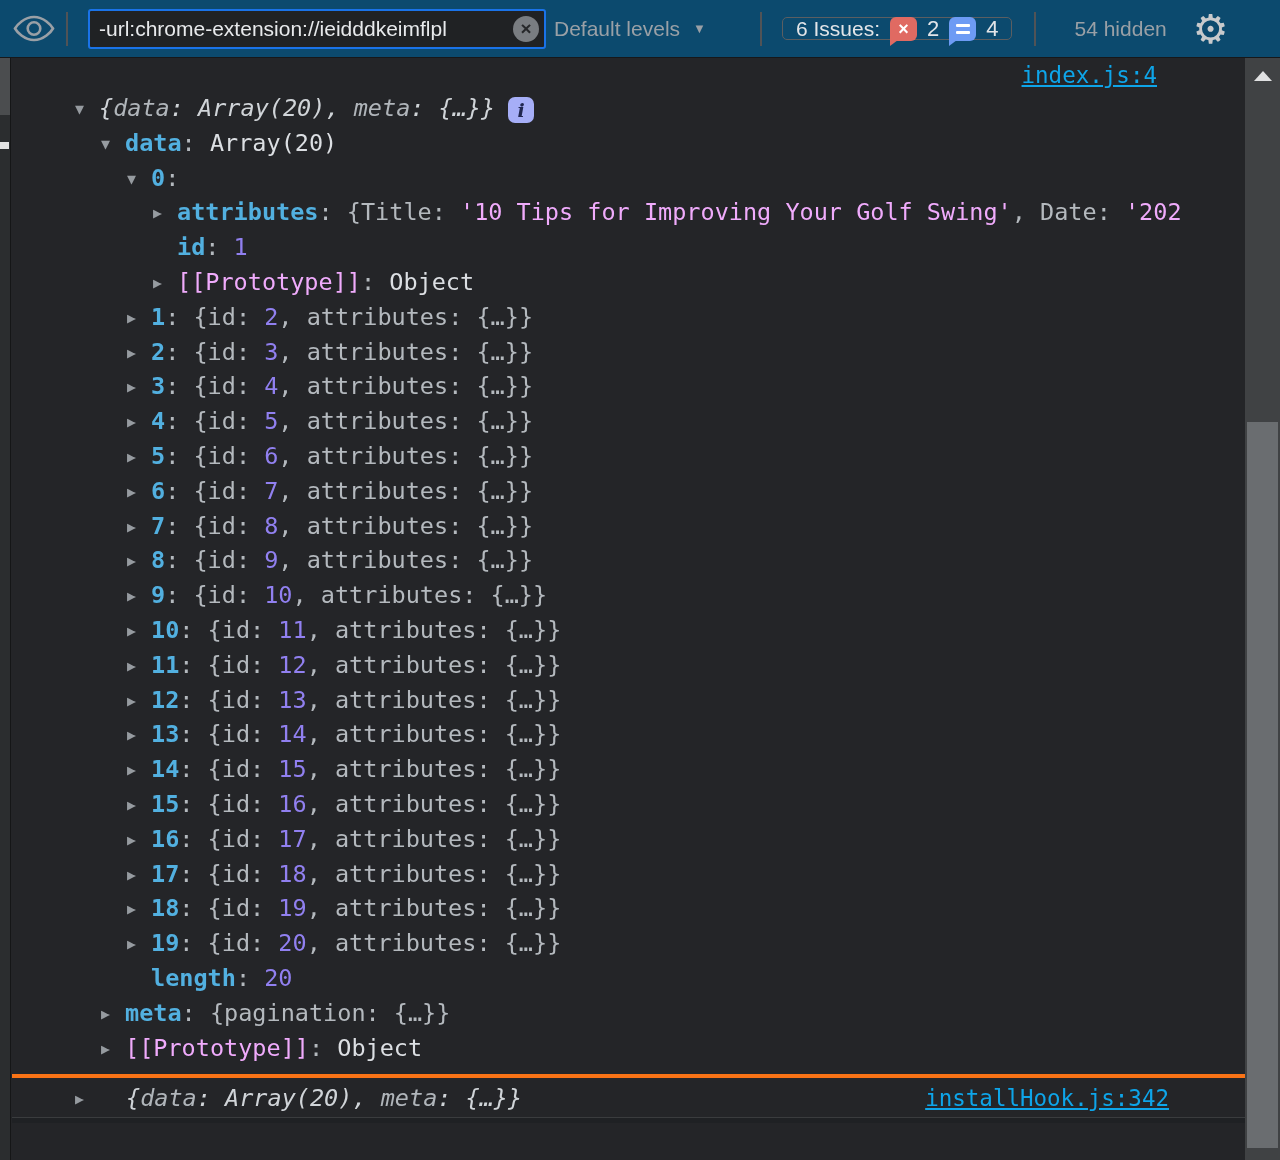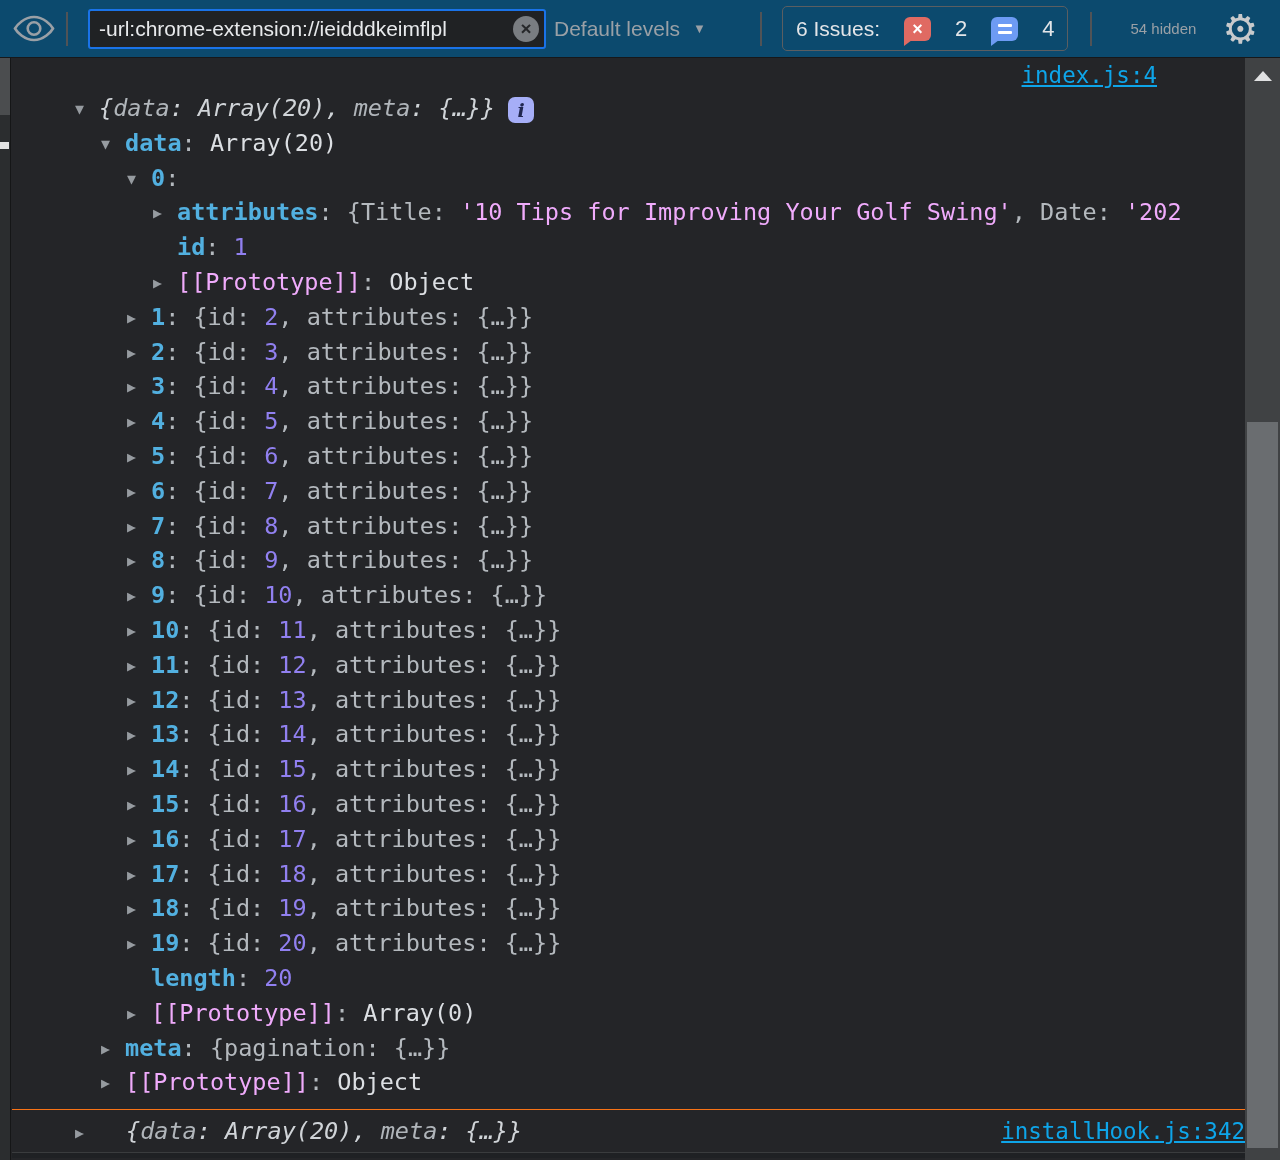--- a/index.html
+++ b/index.html
@@ -16,36 +16,36 @@
                 overflow:hidden; }
   .filter-text { flex:1; color:#e8eaec; font-size:21px; padding-left:9px;
                  white-space:nowrap; overflow:hidden; }
   .clear-btn { width:26px; height:26px; border-radius:50%; background:#797d81;
                color:#26282a; font-size:19px; font-weight:bold; line-height:26px;
                text-align:center; margin-right:5px; flex:none; }
   .levels { display:flex; align-items:center; color:#9aa0a6; font-size:21px;
             margin-left:8px; }
   .caret { font-size:13px; margin-left:13px; color:#9aa0a6; }
   .tb-sep2 { margin-left:54px; }
-  .issues-box { display:flex; align-items:center; height:45px; border:1px solid #5b5e61;
-                border-radius:5px; padding:0 13px; margin-left:10px; gap:24px; }
+  .issues-box { display:flex; align-items:center; height:23px; border:1px solid #5b5e61;
+                border-radius:5px; padding:0 13px; margin-left:10px; gap:10px; }
   .issues-label { color:#e3e5e8; font-size:21px; }
   .badge { width:27px; height:24px; border-radius:6px 6px 6px 0; position:relative;
            display:flex; flex-direction:column; align-items:center; justify-content:center;
            gap:4px; flex:none; }
   .badge::after { content:''; position:absolute; left:0; bottom:-5px; width:0; height:0;
                   border-right:8px solid transparent; }
   .badge-red { background:#e06a62; }
   .badge-red::after { border-top:6px solid #e06a62; }
   .badge-blue { background:#6d9bf4; }
   .badge-blue::after { border-top:6px solid #6d9bf4; }
   .badge-red .x { color:#fff; font-size:18px; font-weight:bold; line-height:20px; }
   .badge-blue .bar { width:14px; height:3px; background:#fff; border-radius:1px; }
   .issue-count { color:#e3e5e8; font-size:22px; }
-  .hidden-label { color:#9aa0a6; font-size:15px; margin-left:28px; }
+  .hidden-label { color:#9aa0a6; font-size:21px; margin-left:28px; }
   .gear { margin-left:26px; margin-right:8px; color:#c8cacc; font-size:40px;
           line-height:40px; font-family:"DejaVu Sans", sans-serif; }
 
   
   .console-wrap { position:relative; height:1102px; }
   .left-strip { position:absolute; left:0; top:0; bottom:0; width:11px; background:#2b2d2f;
                 border-right:1px solid #151617; }
   .left-strip .topseg { height:57px; background:#4b4d4f; }
   .left-strip .dash { position:absolute; top:84px; left:0; width:9px; height:7px;
                       background:#e2e2e2; }
@@ -54,25 +54,25 @@
                border-left:9px solid transparent; border-right:9px solid transparent;
                border-bottom:10px solid #e0e1e2; }
   .scroll-thumb { position:absolute; top:364px; height:726px; left:2px; right:2px;
                   background:#6a6d70; }
 
   .content { position:absolute; left:12px; right:35px; top:0; bottom:0; overflow:hidden;
              font-family:"DejaVu Sans Mono", monospace; font-size:23.5px; color:#d0d4d8; }
   .linkrow { height:33px; line-height:35px; text-align:right; padding-right:88px; }
   .srclink { color:#0ea5e9; text-decoration:underline; font-size:22.5px; }
   .msg1-pad { height:9px; }
-  .msg2 { border-top:1px solid #f97316; border-bottom:1px solid #3a3c3e; height:44px;
+  .msg2 { border-top:4px solid #f97316; border-bottom:1px solid #3a3c3e; height:44px;
           display:flex; align-items:center; }
   .msg2 .trow { flex:1; height:auto; line-height:normal; }
   .msg2 .arrow { width:51px; }
-  .msg2 .srclink { margin-left:auto; white-space:nowrap; }
+  .msg2 .srclink { margin-left:auto; padding-right:76px; white-space:nowrap; }
   .bottom-strip { height:5px; background:#1f2124; }
 
   
   .trow { white-space:pre; overflow:hidden; height:34.8px; line-height:34.8px; }
   .lvl0 { padding-left:63px; } .lvl1 { padding-left:89px; }
   .lvl2 { padding-left:115px; } .lvl3 { padding-left:141px; }
   .arrow { display:inline-block; width:24px; font-size:15px; color:#969ba0;
            font-style:normal; vertical-align:middle; }
   .c-key   { color:#52b0e0; font-weight:bold; }
   .c-pkey  { color:#b4b9be; }
@@ -156,21 +156,20 @@
         <div class="trow lvl2"><span class="arrow">▶</span><span class="c-key">11</span><span class="c-punc">: {</span><span class="c-pkey">id</span><span class="c-punc">: </span><span class="c-num">12</span><span class="c-punc">, </span><span class="c-pkey">attributes</span><span class="c-punc">: </span><span class="c-punc">{…}}</span></div>
         <div class="trow lvl2"><span class="arrow">▶</span><span class="c-key">12</span><span class="c-punc">: {</span><span class="c-pkey">id</span><span class="c-punc">: </span><span class="c-num">13</span><span class="c-punc">, </span><span class="c-pkey">attributes</span><span class="c-punc">: </span><span class="c-punc">{…}}</span></div>
         <div class="trow lvl2"><span class="arrow">▶</span><span class="c-key">13</span><span class="c-punc">: {</span><span class="c-pkey">id</span><span class="c-punc">: </span><span class="c-num">14</span><span class="c-punc">, </span><span class="c-pkey">attributes</span><span class="c-punc">: </span><span class="c-punc">{…}}</span></div>
         <div class="trow lvl2"><span class="arrow">▶</span><span class="c-key">14</span><span class="c-punc">: {</span><span class="c-pkey">id</span><span class="c-punc">: </span><span class="c-num">15</span><span class="c-punc">, </span><span class="c-pkey">attributes</span><span class="c-punc">: </span><span class="c-punc">{…}}</span></div>
         <div class="trow lvl2"><span class="arrow">▶</span><span class="c-key">15</span><span class="c-punc">: {</span><span class="c-pkey">id</span><span class="c-punc">: </span><span class="c-num">16</span><span class="c-punc">, </span><span class="c-pkey">attributes</span><span class="c-punc">: </span><span class="c-punc">{…}}</span></div>
         <div class="trow lvl2"><span class="arrow">▶</span><span class="c-key">16</span><span class="c-punc">: {</span><span class="c-pkey">id</span><span class="c-punc">: </span><span class="c-num">17</span><span class="c-punc">, </span><span class="c-pkey">attributes</span><span class="c-punc">: </span><span class="c-punc">{…}}</span></div>
         <div class="trow lvl2"><span class="arrow">▶</span><span class="c-key">17</span><span class="c-punc">: {</span><span class="c-pkey">id</span><span class="c-punc">: </span><span class="c-num">18</span><span class="c-punc">, </span><span class="c-pkey">attributes</span><span class="c-punc">: </span><span class="c-punc">{…}}</span></div>
         <div class="trow lvl2"><span class="arrow">▶</span><span class="c-key">18</span><span class="c-punc">: {</span><span class="c-pkey">id</span><span class="c-punc">: </span><span class="c-num">19</span><span class="c-punc">, </span><span class="c-pkey">attributes</span><span class="c-punc">: </span><span class="c-punc">{…}}</span></div>
         <div class="trow lvl2"><span class="arrow">▶</span><span class="c-key">19</span><span class="c-punc">: {</span><span class="c-pkey">id</span><span class="c-punc">: </span><span class="c-num">20</span><span class="c-punc">, </span><span class="c-pkey">attributes</span><span class="c-punc">: </span><span class="c-punc">{…}}</span></div>
         <div class="trow lvl2"><span class="arrow"></span><span class="c-key">length</span><span class="c-punc">: </span><span class="c-num">20</span></div>
-        <div class="trow lvl2"><span class="arrow">▶</span><span class="c-proto">[[Prototype]]</span><span class="c-punc">: </span><span class="c-cls">Array(0)</span></div>
         <div class="trow lvl1"><span class="arrow">▶</span><span class="c-key">meta</span><span class="c-punc">: {</span><span class="c-pkey">pagination</span><span class="c-punc">: </span><span class="c-punc">{…}}</span></div>
         <div class="trow lvl1"><span class="arrow">▶</span><span class="c-proto">[[Prototype]]</span><span class="c-punc">: </span><span class="c-cls">Object</span></div>
       </div>
     <div class="msg1-pad"></div>
     <div class="msg2">
       <div id="msg2-row-slot" style="display:contents"><div class="trow lvl0 italic"><span class="arrow">▶</span><span class="c-punc">{</span><span class="c-pkey">data</span><span class="c-punc">: </span><span class="c-cls">Array(20)</span><span class="c-punc">, </span><span class="c-pkey">meta</span><span class="c-punc">: </span><span class="c-punc">{…}}</span></div></div>
       <span class="srclink">installHook.js:342</span>
     </div>
     <div class="bottom-strip"></div>
   </div>

